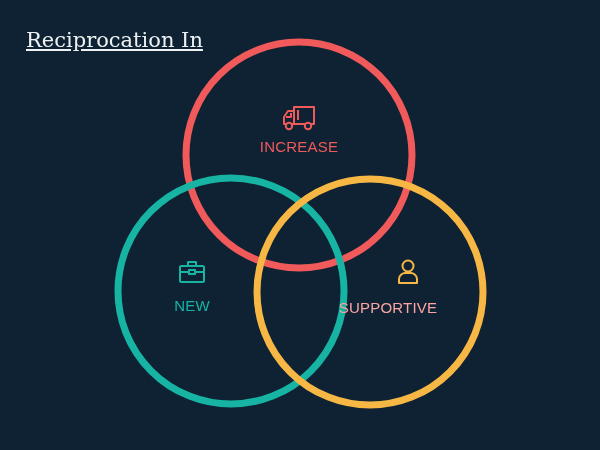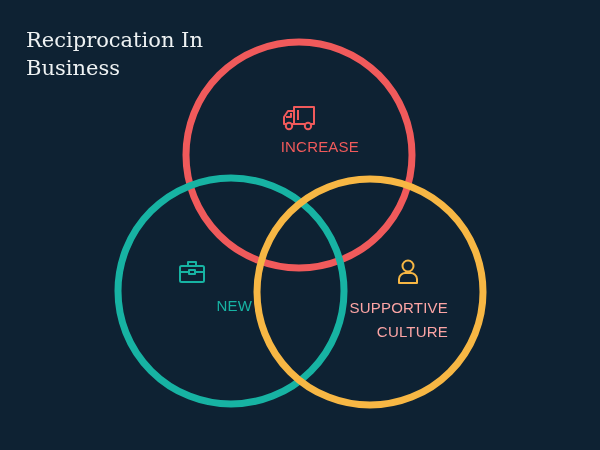--- a/index.html
+++ b/index.html
@@ -7,34 +7,34 @@
     width: 600px; height: 450px; overflow: hidden;
     background: #0e2233;
     position: relative;
     font-family: "Liberation Sans", sans-serif;
   }
   .title {
     position: absolute; left: 26px; top: 26px;
     font-family: "DejaVu Serif", "Liberation Serif", serif;
     font-size: 21px; line-height: 28px; color: #eef2f3;
     width: 230px;
+    text-decoration: underline;
   }
   svg.venn { position: absolute; left: 0; top: 0; }
   .label {
-    position: absolute; text-align: right;
+    position: absolute; text-align: center;
     font-size: 15px; line-height: 24px; letter-spacing: 0.2px;
   }
   .icon { position: absolute; }
 </style>
 </head>
 <body>
 
 <div class="title">
   <div>Reciprocation In</div>
-  <div>Business</div>
 </div>
 
 <svg class="venn" width="600" height="450" viewBox="0 0 600 450">
   <circle cx="299" cy="155" r="113" fill="none" stroke="#f05a5b" stroke-width="7"></circle>
   <circle cx="231" cy="291" r="113" fill="none" stroke="#17b3a3" stroke-width="7"></circle>
   <circle cx="370" cy="292" r="113" fill="none" stroke="#f7b744" stroke-width="7"></circle>
 </svg>
 
 <svg class="icon" style="left:281px;top:104px" width="36" height="28" viewBox="0 0 36 28">
   <g fill="none" stroke="#f05a5b" stroke-width="2" stroke-linejoin="round">
@@ -63,14 +63,13 @@
 </div>
 
 <svg class="icon" style="left:395px;top:258px" width="26" height="28" viewBox="0 0 26 28">
   <g fill="none" stroke="#f7b744" stroke-width="2" stroke-linejoin="round">
     <circle cx="13" cy="8" r="5.5"></circle>
     <path d="M4 25 V21 C4 17 8 15 10 15 H16 C18 15 22 17 22 21 V25 Z"></path>
   </g>
 </svg>
 <div class="label" style="left:328px;top:296px;width:120px;color:#fca5a5">
   <div>SUPPORTIVE</div>
-  <div>CULTURE</div>
 </div>
 
 </body></html>

